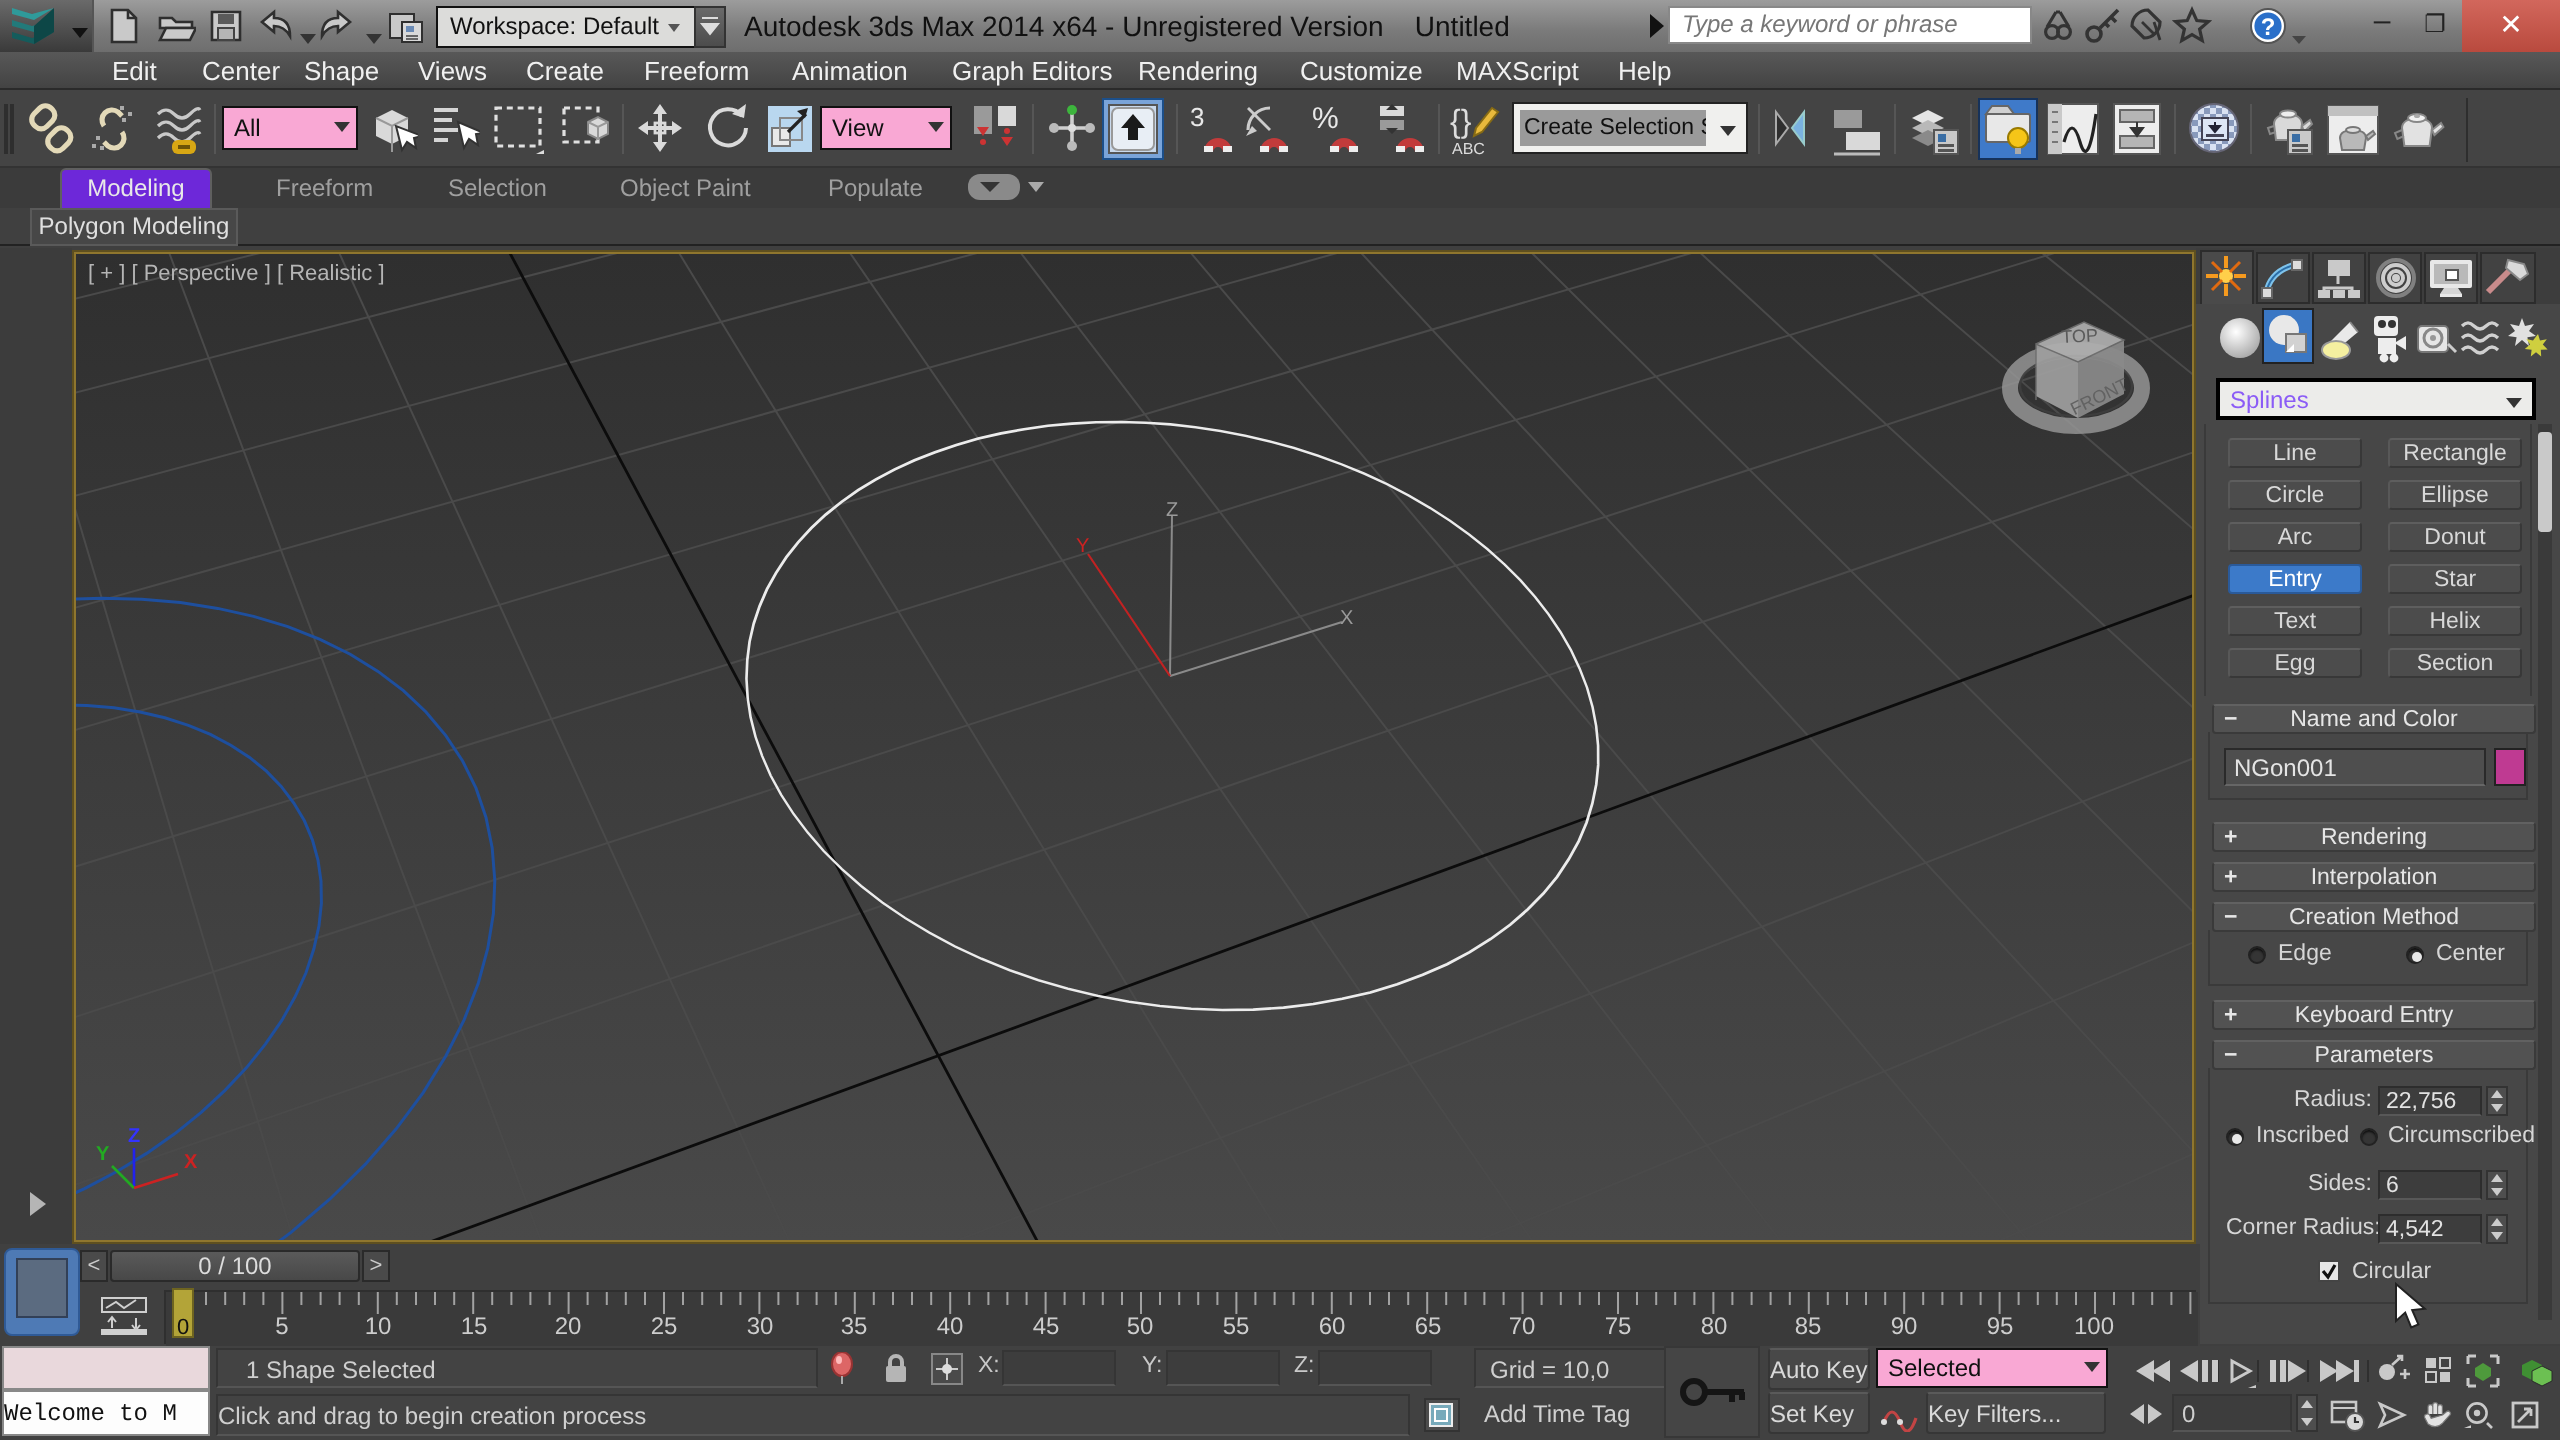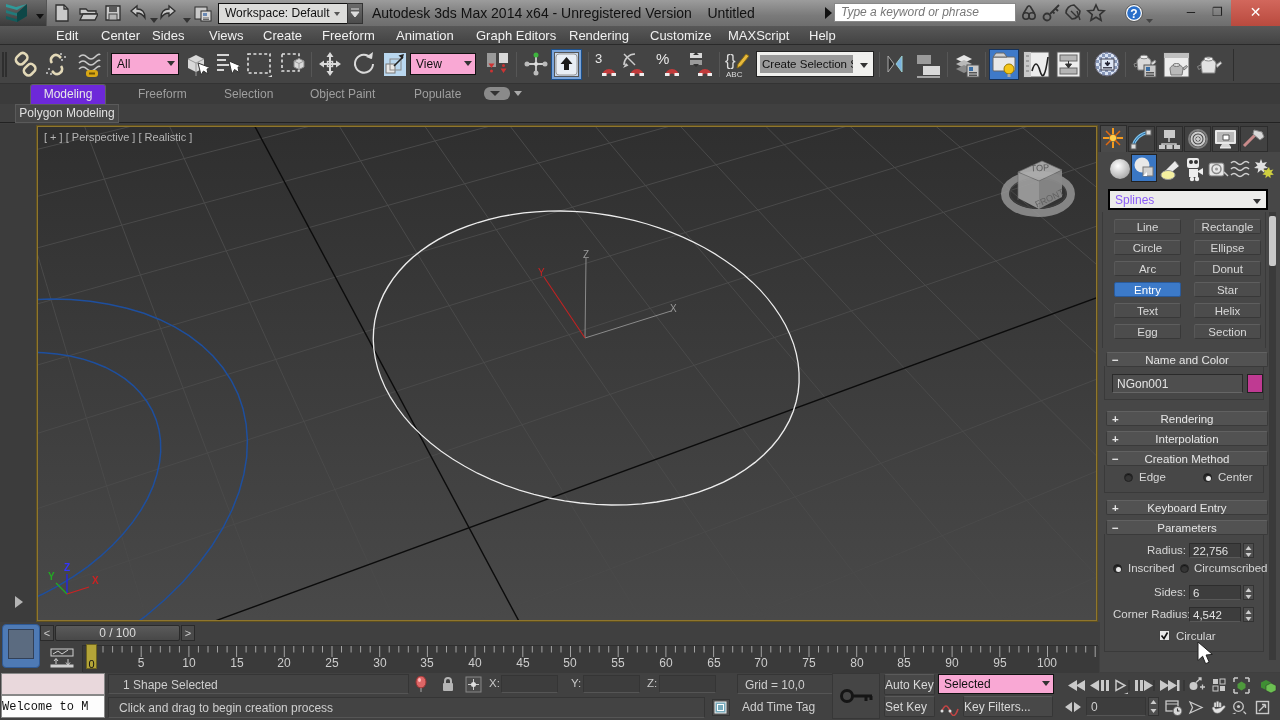--- a/index.html
+++ b/index.html
@@ -163,21 +163,21 @@
       </svg></div>
 <div class="abs" id="ttext">Autodesk 3ds Max  2014 x64  - Unregistered Version&nbsp;&nbsp;&nbsp;&nbsp;Untitled</div>
 <div class="abs" id="search">Type a keyword or phrase</div>
 <div class="abs" id="minbtn">–</div>
 <div class="abs" id="maxbtn">❐</div>
 <div class="abs" id="closebtn">✕</div>
 
 <div class="abs" id="menubar">
 <span style="left:56px">Edit</span>
       <span style="left:101px">Center</span>
-      <span style="left:152px">Sides</span>
+      <span style="left:152px">Shape</span>
 <span style="left:209px">Views</span>
       <span style="left:263px">Create</span>
       <span style="left:322px">Freeform</span>
 <span style="left:396px">Animation</span>
       <span style="left:476px">Graph Editors</span>
       <span style="left:569px">Rendering</span>
 <span style="left:650px">Customize</span>
       <span style="left:728px">MAXScript</span>
       <span style="left:809px">Help</span>
 </div>
@@ -705,21 +705,21 @@
           <circle cx="9.5" cy="9.5" r="2.5" fill="#ddd"></circle>
         </svg></div>
   <span class="rlabel" style="left:489px;top:4px;color:#c9c9c9">X:</span>
   <div class="sunk" style="left:501px;top:2px;width:57px;height:18px;background:#3d3d3d"></div>
   <span class="rlabel" style="left:571px;top:4px;color:#c9c9c9">Y:</span>
   <div class="sunk" style="left:583px;top:2px;width:57px;height:18px;background:#3d3d3d"></div>
   <span class="rlabel" style="left:647px;top:4px;color:#c9c9c9">Z:</span>
   <div class="sunk" style="left:659px;top:2px;width:57px;height:18px;background:#3d3d3d"></div>
   <div class="sunk" style="left:737px;top:1px;width:96px;height:20px;line-height:20px"><span style="margin-left:7px">Grid = 10,0</span></div>
 
-  <div class="sunk" style="left:108px;top:24px;width:597px;height:21px;line-height:21px"><span style="margin-left:10px">Click and drag to begin creation process</span></div>
+  <div class="sunk" style="left:108px;top:24px;width:597px;height:21px;line-height:21px"><span style="margin-left:0">Click and drag to begin creation process</span></div>
   <div class="abs" style="left:712px;top:26px;width:18px;height:17px;background:#4c4c4c;border:1px solid #333"><svg width="16" height="15">
           <rect x="2" y="2" width="11" height="11" fill="#7ab" stroke="#eee"></rect>
           <rect x="4.5" y="4.5" width="6" height="6" fill="none" stroke="#fff"></rect>
         </svg></div>
   <div class="abs" style="left:735px;top:24px;width:123px;height:21px;color:#cfcfcf;font-size:12px;line-height:21px"><span style="margin-left:7px">Add Time Tag</span></div>
 
   <div class="abs" style="left:832px;top:0px;width:48px;height:46px;background:#454545;border:1px solid #373737"><svg width="46" height="44">
           <g transform="translate(8,14)">
             <circle cx="6" cy="8" r="5.5" fill="none" stroke="#151515" stroke-width="3"></circle>
             <path d="M11 8h20M25 8v5M30 8v4" stroke="#151515" stroke-width="3"></path>

